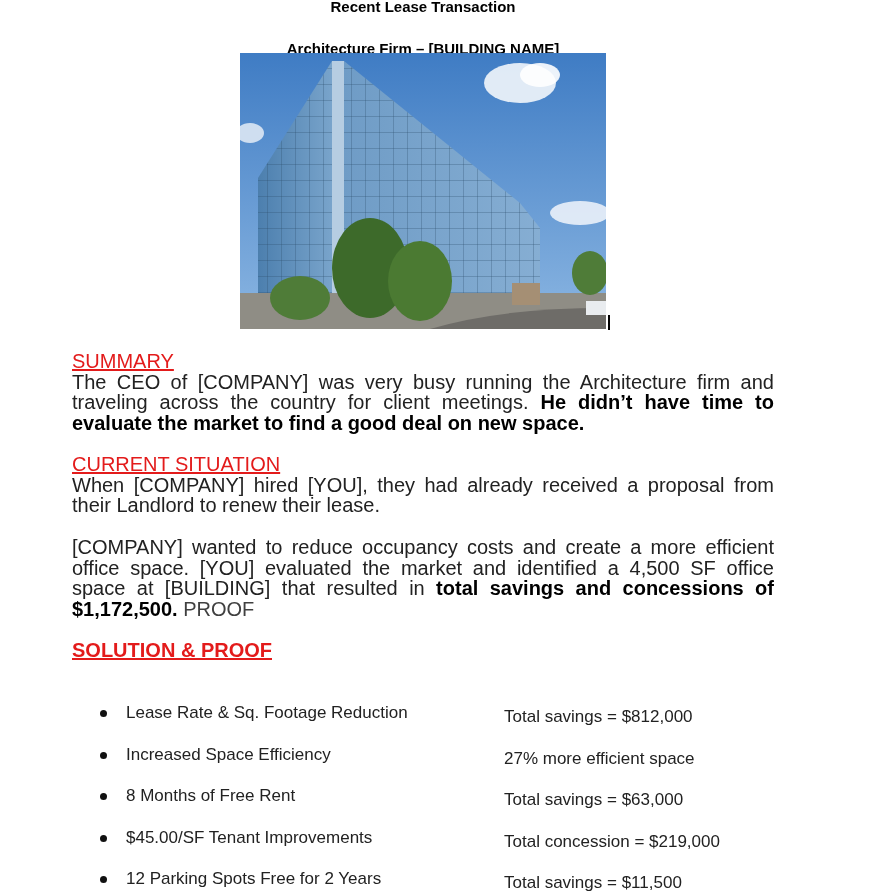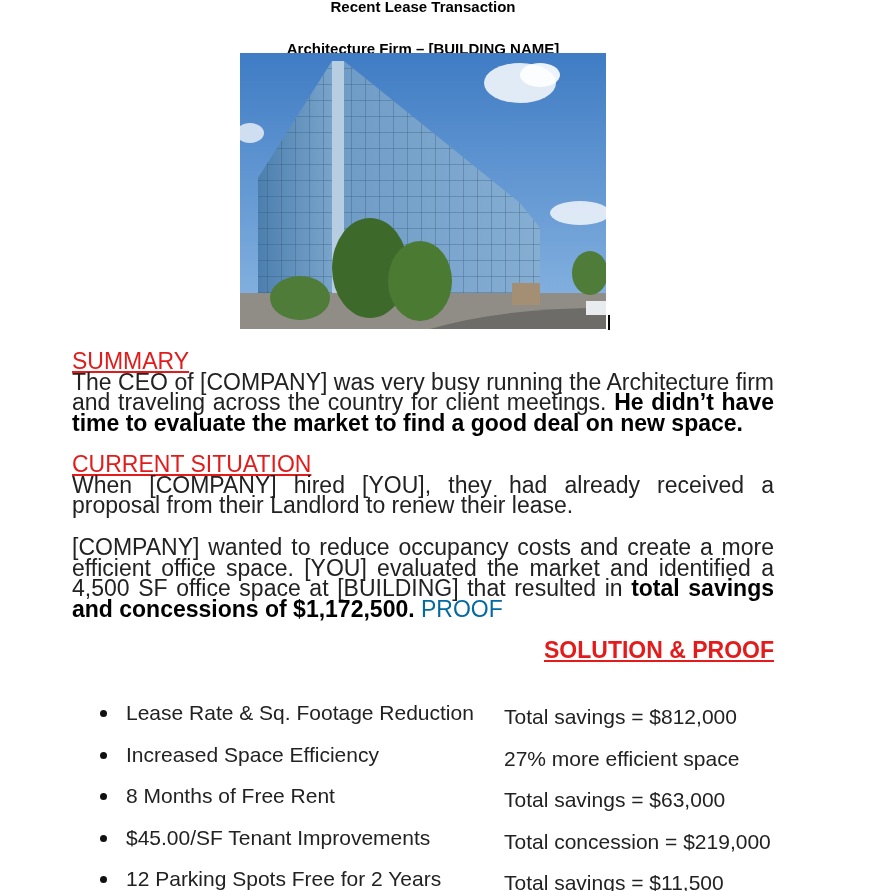--- a/index.html
+++ b/index.html
@@ -15,29 +15,29 @@
     .title.t2 { top: 0; margin-top: 40px; }
 
     .photo {
       position: absolute; left: 240px; top: 53px; width: 366px; height: 276px;
       overflow: hidden;
     }
     .cursor {
       position: absolute; left: 608px; top: 315px; width: 2px; height: 15px; background: #000;
     }
 
-    .section { position: absolute; left: 72px; width: 702px; font-size: 23px; line-height: 20.5px; }
+    .section { position: absolute; left: 72px; width: 702px; font-size: 20px; line-height: 20.5px; }
     .heading { color: #e31b1b; text-decoration: underline; display: block; }
-    .heading.bold { font-weight: bold; text-align: right; }
+    .heading.bold { font-weight: bold; }
     .body { text-align: justify; text-align-last: left; color: #222; }
     .body b { color: #000; }
-    .red { color: #0369a1; }
+    .red { color: #404040; }
 
     .list { position: absolute; left: 98px; top: 702px; width: 700px; margin: 0; padding: 0; list-style: none; }
-    .list li { position: relative; height: 41.5px; font-size: 21px; line-height: 22px; color: #222; }
+    .list li { position: relative; height: 41.5px; font-size: 17px; line-height: 22px; color: #222; }
     .bullet { position: absolute; left: 2px; top: 8px; width: 7px; height: 7px; border-radius: 50%; background: #111; }
     .item-label { position: absolute; left: 28px; top: 0; }
     .item-value { position: absolute; left: 406px; top: 4px; }
   </style>
 </head>
 <body>
 
 <div class="title t1">Recent Lease Transaction</div>
 <div class="title t2">Architecture Firm – [BUILDING NAME]</div>
 

